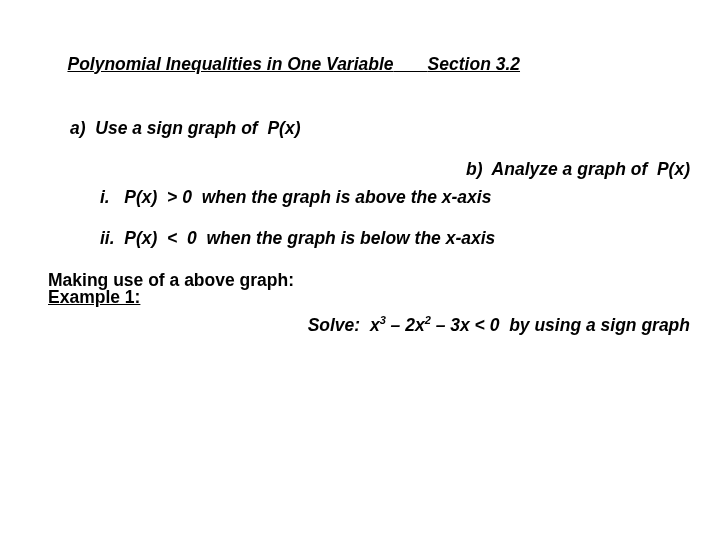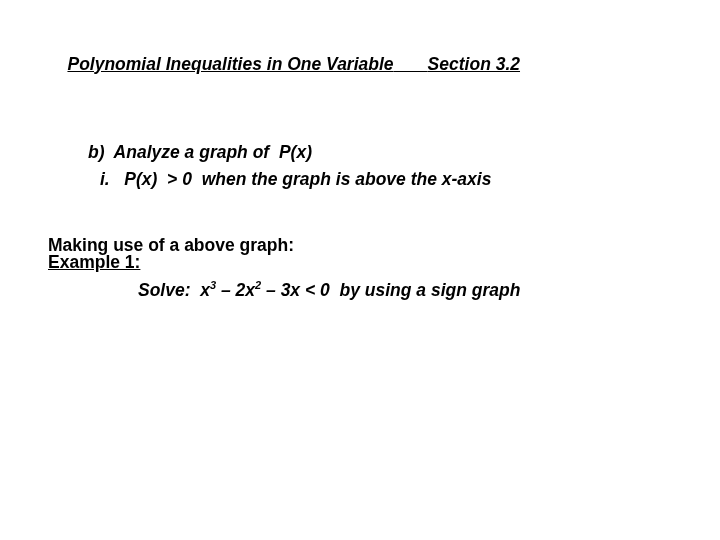--- a/index.html
+++ b/index.html
@@ -37,23 +37,23 @@
     font-weight: bold;
     font-style: italic;
     font-size: 17.5px;
   }
   .upright {
     font-style: normal;
   }
   .gap-sm { height: 10px; }
   .gap-lg { height: 24px; }
   .indent-1 { padding-left: 22px; }
-  .indent-2 { padding-left: 40px; }
+  .indent-2 { padding-left: 40px; text-align: right; }
   .indent-3 { padding-left: 52px; }
-  .indent-4 { padding-left: 90px; }
+  .indent-4 { padding-left: 90px; text-align: right; }
   .underline-text {
     text-decoration: underline;
   }
   sup {
     font-size: 11px;
     vertical-align: super;
     line-height: 0;
   }
 </style>
 </head>
@@ -61,31 +61,33 @@
 
 <div class="slide">
 
   <div class="line title-row">
     <span class="title-text">Polynomial Inequalities in One Variable</span><span class="title-text">       </span><span class="title-text">Section 3.2</span>
   </div>
 
 
   <div class="gap-sm"></div>
 
+  <div class="line indent-1">a)  Use a sign graph of  P(x)</div>
 
   <div class="gap-lg"></div>
 
   <div class="line indent-2">b)  Analyze a graph of  P(x)</div>
 
   <div class="gap-sm"></div>
 
   <div class="line indent-3">i.   P(x)  &gt; 0  when the graph is above the x-axis</div>
 
   <div class="gap-lg"></div>
 
+  <div class="line indent-3">ii.  P(x)  &lt;  0  when the graph is below the x-axis</div>
 
   <div class="gap-lg"></div>
 
   <div class="line"><span class="upright">Making use of a above graph:</span></div>
 
   <div class="line"><span class="upright underline-text">Example 1:</span></div>
 
   <div class="gap-sm"></div>
 
   <div class="line indent-4"><span>Solve:  x</span><sup>3</sup><span> – 2x</span><sup>2</sup><span> – 3x &lt; 0  by using a sign graph</span></div>

